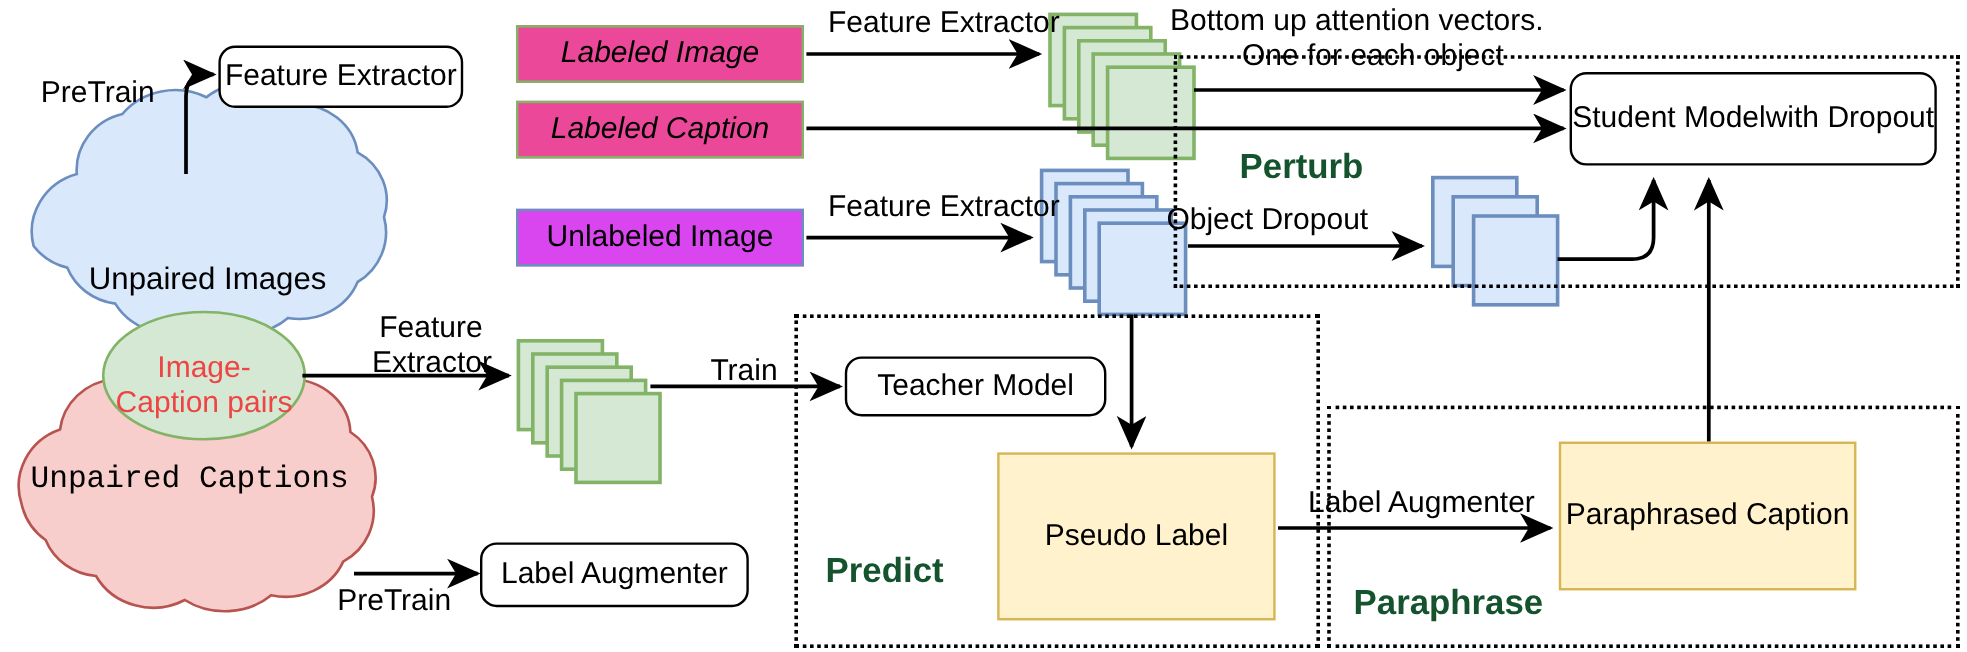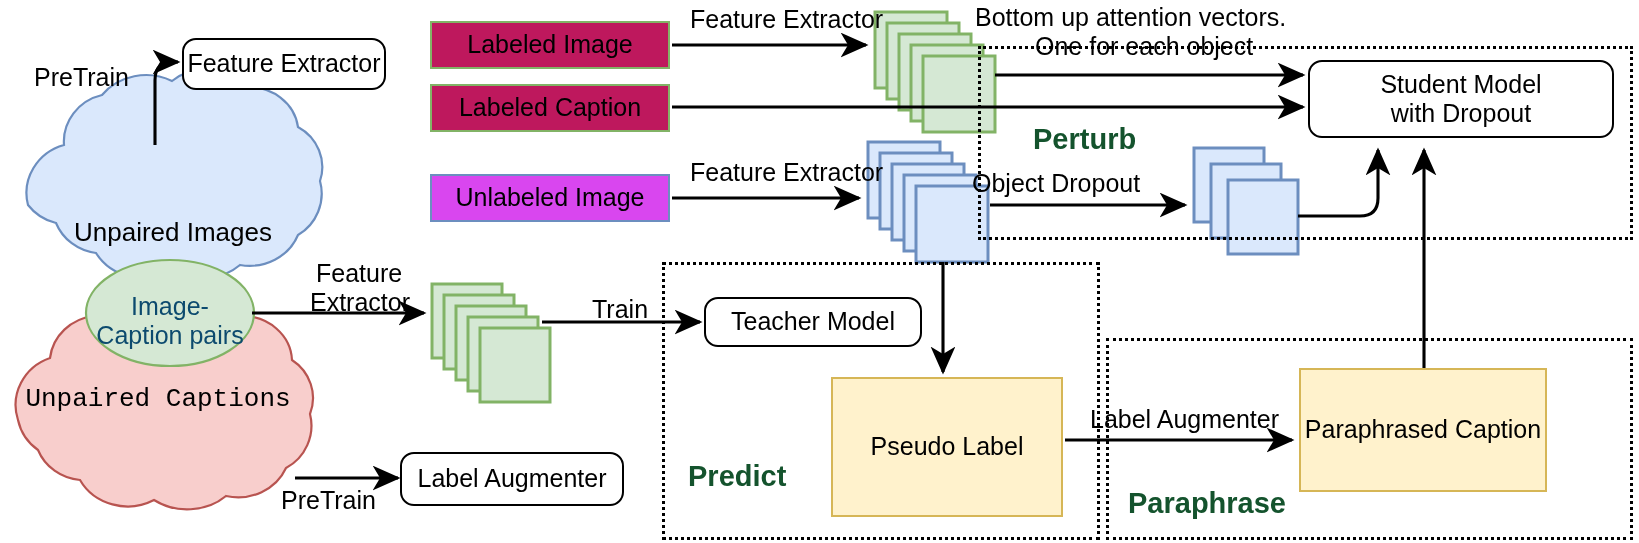--- a/index.html
+++ b/index.html
@@ -11,32 +11,32 @@
 
   
   .node{
     position:absolute;display:flex;align-items:center;justify-content:center;
     box-sizing:border-box;text-align:center;color:#000;line-height:1.18;
   }
   .rounded{
     border:2.4px solid #000;border-radius:14px;background:#ffffff;font-size:25px;
   }
   .filled{border-width:2px;border-style:solid;font-size:25px;}
-  .green-box{background:#be185d;border-color:#82b366;}
+  .green-box{background:#ec4899;border-color:#82b366;font-style:italic;}
   .blue-box{background:#d946ef;border-color:#6c8ebf;}
   .yellow-box{background:#fff2cc;border-color:#d6b656;}
 
   
   .lbl{position:absolute;color:#000;font-size:25px;white-space:nowrap;line-height:1.2;}
   .lbl.center{text-align:center;}
   .section-title{position:absolute;color:#14532d;font-size:29px;font-weight:bold;white-space:nowrap;}
 
   
   .cloud-text{position:absolute;color:#000;font-size:26px;white-space:nowrap;text-align:center;}
-  .ellipse-text{position:absolute;color:#0c4a6e;font-size:25px;text-align:center;line-height:1.15;}
+  .ellipse-text{position:absolute;color:#ef4444;font-size:25px;text-align:center;line-height:1.15;}
 
   
   .group-frame{position:absolute;border:3px dotted #000;box-sizing:border-box;background:transparent;}
 </style>
 </head>
 <body>
 
 <div id="stage">
 
   <svg class="layer" viewBox="0 0 1639 543">
@@ -154,21 +154,21 @@
   <div class="node rounded" style="left:182px;top:38px;width:204px;height:52px;">Feature Extractor</div>
 
   <div class="node rounded" style="left:400px;top:452px;width:224px;height:54px;">Label Augmenter</div>
 
   <div class="node filled green-box" style="left:430px;top:21px;width:240px;height:48px;">Labeled Image</div>
 
   <div class="node filled green-box" style="left:430px;top:84px;width:240px;height:48px;">Labeled Caption</div>
 
   <div class="node filled blue-box" style="left:430px;top:174px;width:240px;height:48px;">Unlabeled Image</div>
 
-  <div class="node rounded" style="left:1308px;top:60px;width:306px;height:78px;flex-direction:column;">
+  <div class="node rounded" style="left:1308px;top:60px;width:306px;height:78px;flex-direction:row;">
     <span>Student Model</span>
     <span>with Dropout</span>
   </div>
 
   <div class="node rounded" style="left:704px;top:297px;width:218px;height:50px;">Teacher Model</div>
 
   <div class="node filled yellow-box" style="left:1299px;top:368px;width:248px;height:124px;">Paraphrased Caption</div>
 
   <div class="node filled yellow-box" style="left:831px;top:377px;width:232px;height:140px;">Pseudo Label</div>
 

